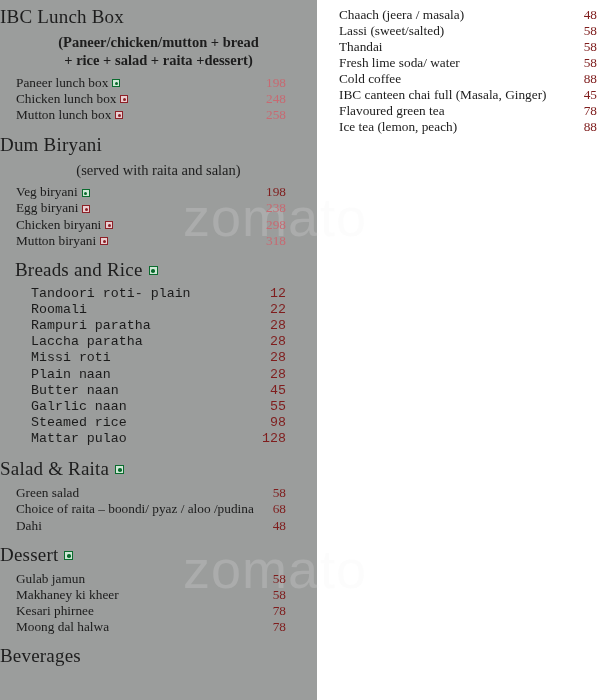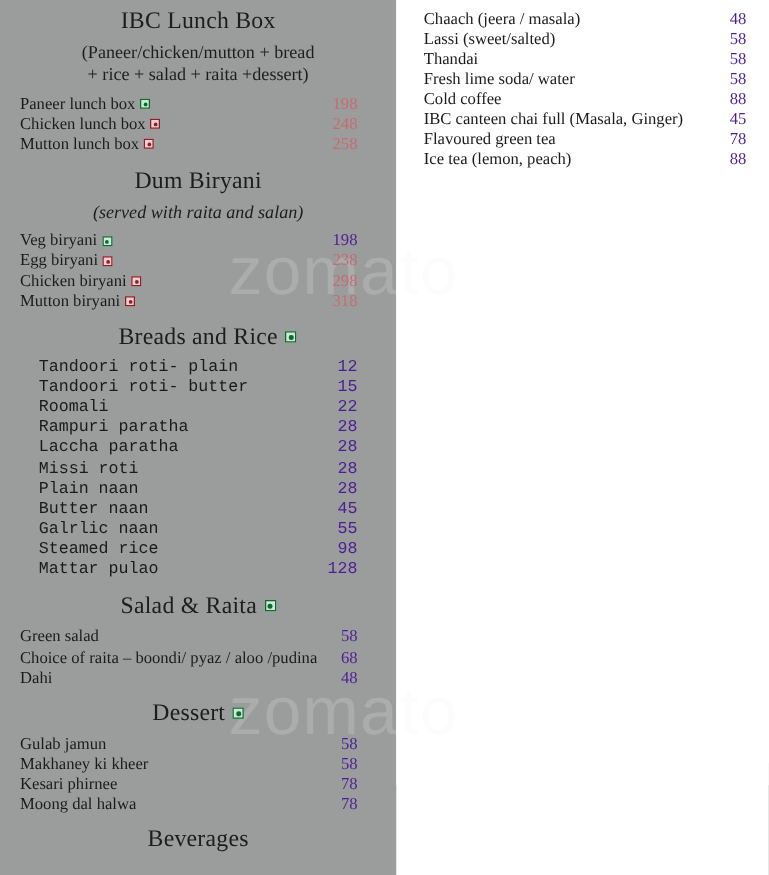--- a/index.html
+++ b/index.html
@@ -65,21 +65,20 @@
   .wm-r2 { left: -133px; top: 538px; }
 
   
   .content {
     position: relative;
     z-index: 2;
   }
 
   
   .section-title {
-    text-align: center;
     font-size: 19px;
     color: #1d1d1d;
     font-weight: 400;
     line-height: 1.1;
     letter-spacing: 0.2px;
   }
   .section-sub {
     text-align: center;
     font-size: 14.5px;
     color: #1d1d1d;
@@ -103,21 +102,21 @@
   }
   .item-name {
     flex: 1 1 auto;
     white-space: nowrap;
   }
   .item-price {
     flex: 0 0 auto;
     text-align: right;
     font-size: 13.3px;
   }
-  .price-dark  { color: #4c1d95; }
+  .price-dark  { color: #7f1d1d; }
   .price-red   { color: #c76a72; }
 
   
   .panel-left .item-row  { padding-left: 16px; padding-right: 31px; justify-content: center; }
   .panel-left .item-price { min-width: 26px; }
 
   
   .panel-right .item-row { padding-left: 22px; padding-right: 18px; }
   .panel-right .item-price { min-width: 22px; }
 
@@ -172,42 +171,42 @@
     <div class="watermark wm-1">
       <span>zomato</span>
     </div>
     <div class="watermark wm-2">
       <span>zomato</span>
     </div>
 
     <div class="content" id="left-content">
         <div class="blk" style="padding-top: 7px;">
           <div class="section-title"><span>IBC Lunch Box</span></div>
-          <div class="section-sub" style="margin-top: 5px;">
+          <div class="section-sub" style="margin-top: 5px; font-weight: bold;">
             <div>(Paneer/chicken/mutton + bread</div>
             <div>+ rice + salad + raita +dessert)</div>
           </div>
           <div class="items" style="margin-top: 5px;">
             <div class="item-row">
               <div class="item-name"><span>Paneer lunch box</span><span class="mark"></span></div>
               <div class="item-price price-red">198</div>
             </div>
             <div class="item-row">
               <div class="item-name"><span>Chicken lunch box</span><span class="mark nonveg"></span></div>
               <div class="item-price price-red">248</div>
             </div>
             <div class="item-row">
               <div class="item-name"><span>Mutton lunch box</span><span class="mark nonveg"></span></div>
               <div class="item-price price-red">258</div>
             </div>
           </div>
         </div>
         <div class="blk" style="padding-top: 12px;">
           <div class="section-title"><span>Dum Biryani</span></div>
-          <div class="section-sub" style="margin-top: 5px; font-style: italic;">
+          <div class="section-sub" style="margin-top: 5px;">
             <div>(served with raita and salan)</div>
           </div>
           <div class="items" style="margin-top: 5px;">
             <div class="item-row">
               <div class="item-name"><span>Veg biryani</span><span class="mark"></span></div>
               <div class="item-price price-dark">198</div>
             </div>
             <div class="item-row">
               <div class="item-name"><span>Egg biryani</span><span class="mark nonveg"></span></div>
               <div class="item-price price-red">238</div>
@@ -221,24 +220,20 @@
               <div class="item-price price-red">318</div>
             </div>
           </div>
         </div>
         <div class="blk" style="padding-top: 11px; padding-left: 15px;">
           <div class="section-title"><span>Breads and Rice</span><span class="mark title-mark"></span></div>
           <div class="items" style="margin-top: 6px; font-family: Liberation Mono, monospace;">
             <div class="item-row">
               <div class="item-name"><span>Tandoori roti- plain</span></div>
               <div class="item-price price-dark">12</div>
-            </div>
-            <div class="item-row">
-              <div class="item-name"><span>Tandoori roti- butter</span></div>
-              <div class="item-price price-dark">15</div>
             </div>
             <div class="item-row">
               <div class="item-name"><span>Roomali</span></div>
               <div class="item-price price-dark">22</div>
             </div>
             <div class="item-row">
               <div class="item-name"><span>Rampuri paratha</span></div>
               <div class="item-price price-dark">28</div>
             </div>
             <div class="item-row">

